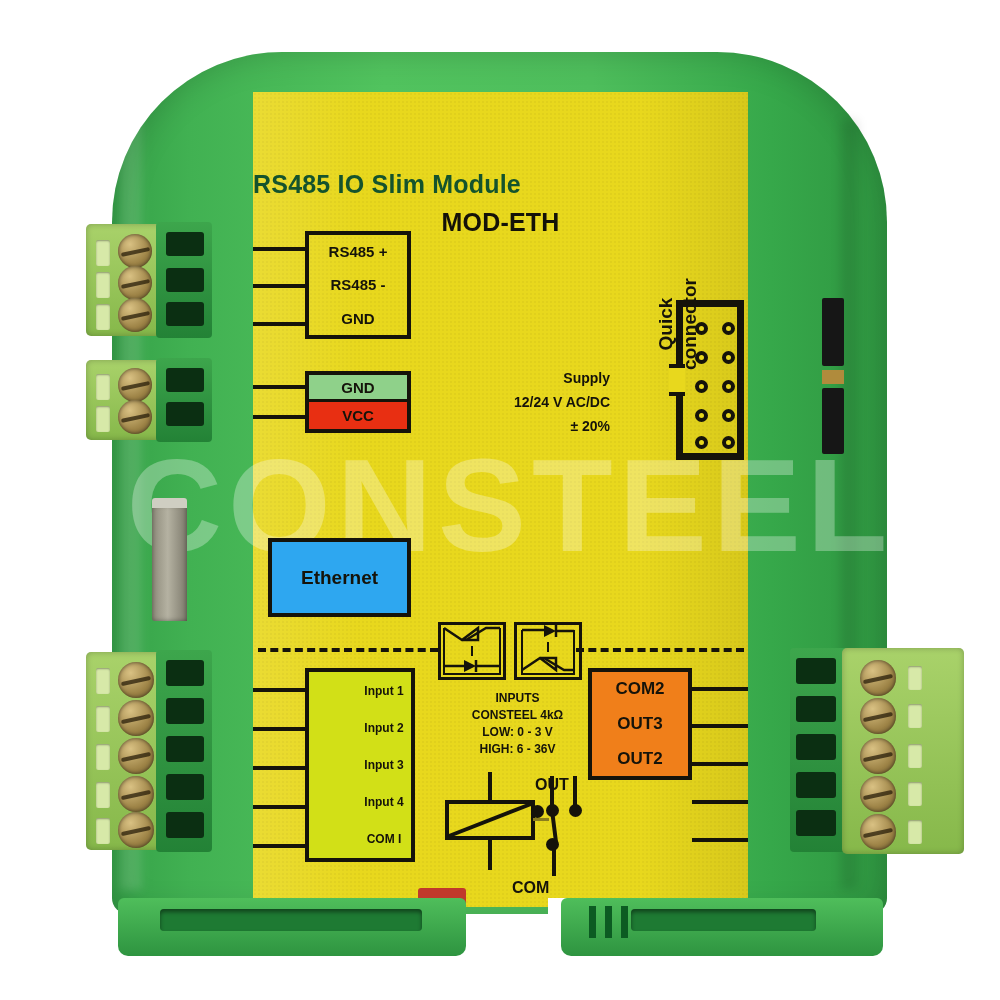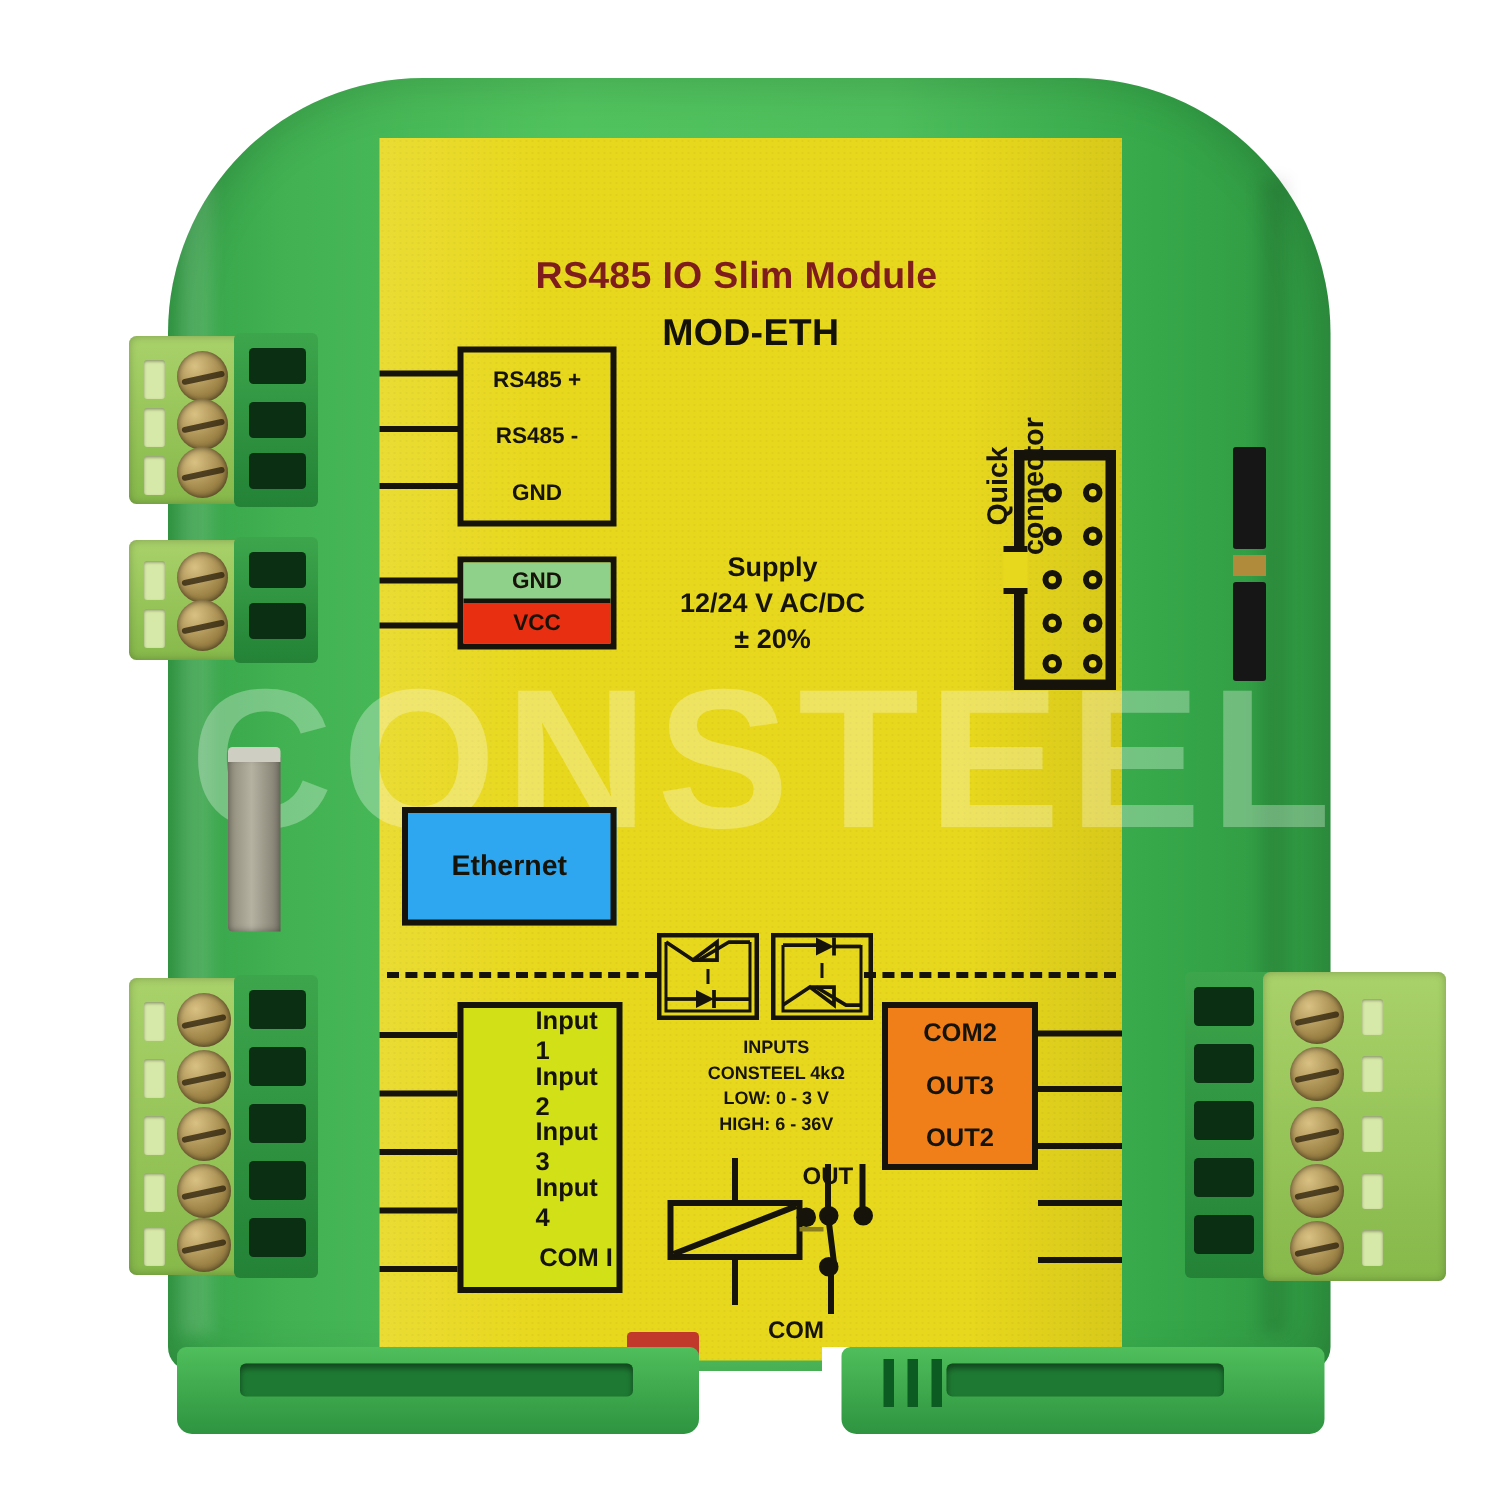--- a/index.html
+++ b/index.html
@@ -34,48 +34,48 @@
   .label{
     position:absolute;left:253px;top:92px;width:495px;height:815px;
     background:#e8d81d;
     background-image:radial-gradient(rgba(0,0,0,.035) 1px,transparent 1px);
     background-size:4px 4px;
   }
   .label-shade{position:absolute;left:253px;top:92px;width:495px;height:815px;
     background:linear-gradient(90deg,rgba(255,255,255,.10),rgba(0,0,0,0) 22%,rgba(0,0,0,0) 78%,rgba(0,0,0,.07));}
 
   
-  .title1{position:absolute;left:253px;top:170px;width:476px;text-align:center;font-size:25px;font-weight:bold;color:#7f1d1d;letter-spacing:.2px;}
+  .title1{position:absolute;left:253px;top:170px;width:476px;text-align:left;font-size:25px;font-weight:bold;color:#14532d;letter-spacing:.2px;}
   .title2{position:absolute;left:253px;top:208px;width:495px;text-align:center;font-size:25px;font-weight:bold;color:#141208;letter-spacing:.2px;}
 
   
   .sbox{position:absolute;border:4px solid #15130a;box-sizing:border-box;}
   .sbox .row{display:flex;align-items:center;justify-content:center;font-weight:bold;color:#15130a;}
 
-  .rs485box{left:305px;top:231px;width:106px;height:120px;background:transparent;}
+  .rs485box{left:305px;top:231px;width:106px;height:108px;background:transparent;}
   .rs485box .row{height:33.3%;font-size:15px;}
 
   .pwrbox{left:305px;top:371px;width:106px;height:62px;background:transparent;}
   .pwr-gnd{height:50%;background:#8fd18a;display:flex;align-items:center;justify-content:center;font-size:15px;font-weight:bold;color:#15130a;border-bottom:3px solid #15130a;box-sizing:border-box;}
   .pwr-vcc{height:50%;background:#e82f12;display:flex;align-items:center;justify-content:center;font-size:15px;font-weight:bold;color:#15130a;}
 
   .inbox{left:305px;top:668px;width:110px;height:194px;background:#d2e017;}
-  .inbox .row{height:20%;font-size:17px;padding-left:48px;}
+  .inbox .row{height:20%;font-size:12px;padding-left:48px;}
 
   .outbox1{left:588px;top:668px;width:104px;height:112px;background:#f07f1a;}
   .outbox1 .row{height:33.33%;font-size:17px;}
   .outbox2{left:588px;top:780px;width:104px;height:82px;background:#f07f1a;}
   .outbox2 .row{height:50%;font-size:17px;}
 
   
   .wire{position:absolute;background:#15130a;height:4px;}
   .vwire{position:absolute;background:#15130a;width:4px;}
 
   
-  .supply{position:absolute;left:420px;top:366px;width:190px;text-align:center;color:#15130a;font-weight:bold;font-size:18px;line-height:24px;}
+  .supply{position:absolute;left:420px;top:366px;width:190px;text-align:right;color:#15130a;font-weight:bold;font-size:14px;line-height:24px;}
 
   
   .qc-label{position:absolute;left:598px;top:300px;width:160px;text-align:center;
      color:#15130a;font-weight:bold;font-size:19px;line-height:24px;
      transform:rotate(-90deg);transform-origin:center;}
   .qc{position:absolute;left:676px;top:300px;width:68px;height:160px;border:7px solid #15130a;box-sizing:border-box;background:transparent;}
   .qc-notch{position:absolute;left:669px;top:364px;width:16px;height:32px;background:#e8d81d;border-top:4px solid #15130a;border-bottom:4px solid #15130a;box-sizing:border-box;}
   .pin{position:absolute;width:13px;height:13px;border-radius:50%;background:#e8d81d;border:4px solid #15130a;box-sizing:border-box;}
 
   

